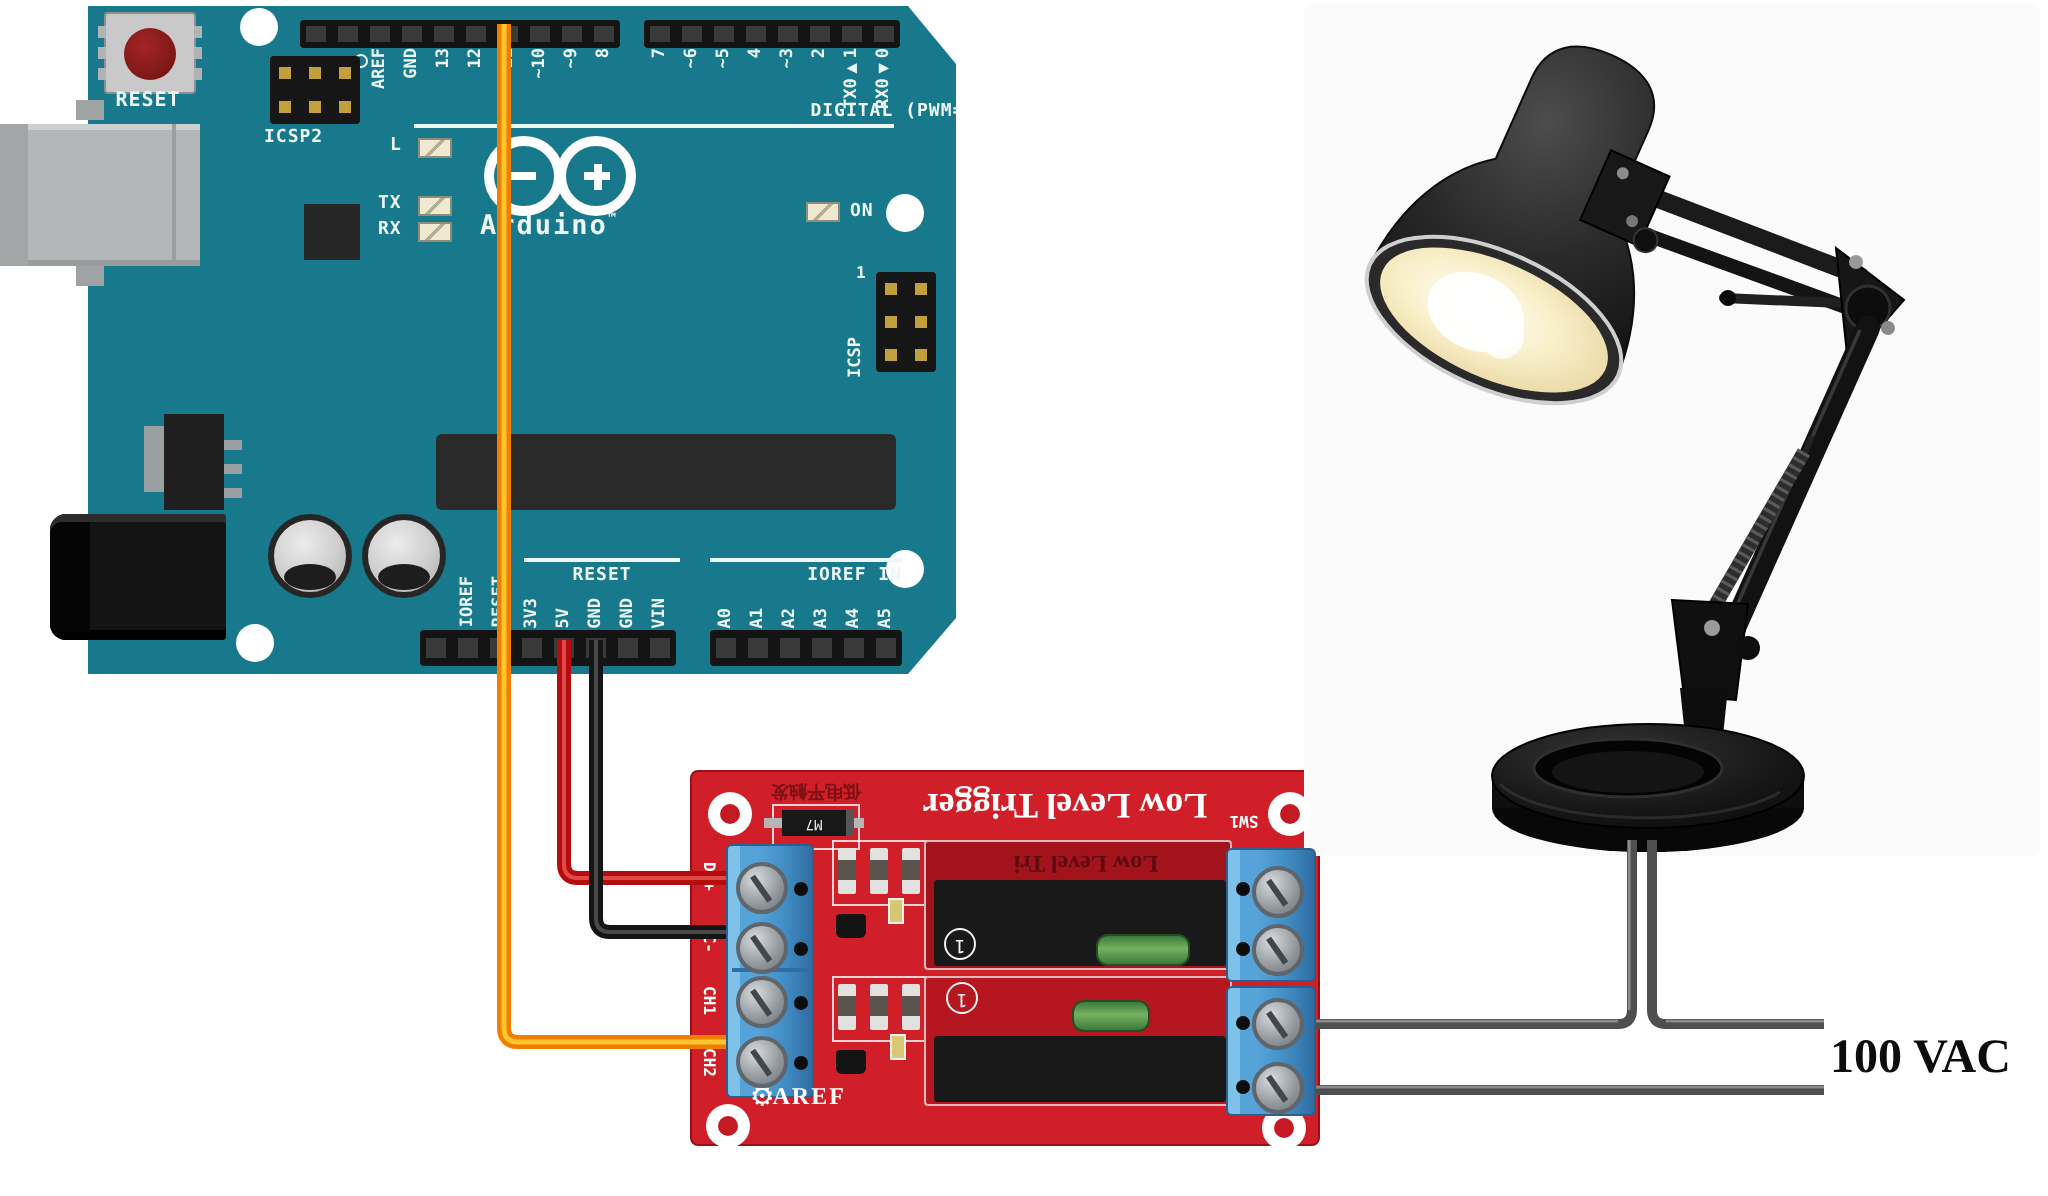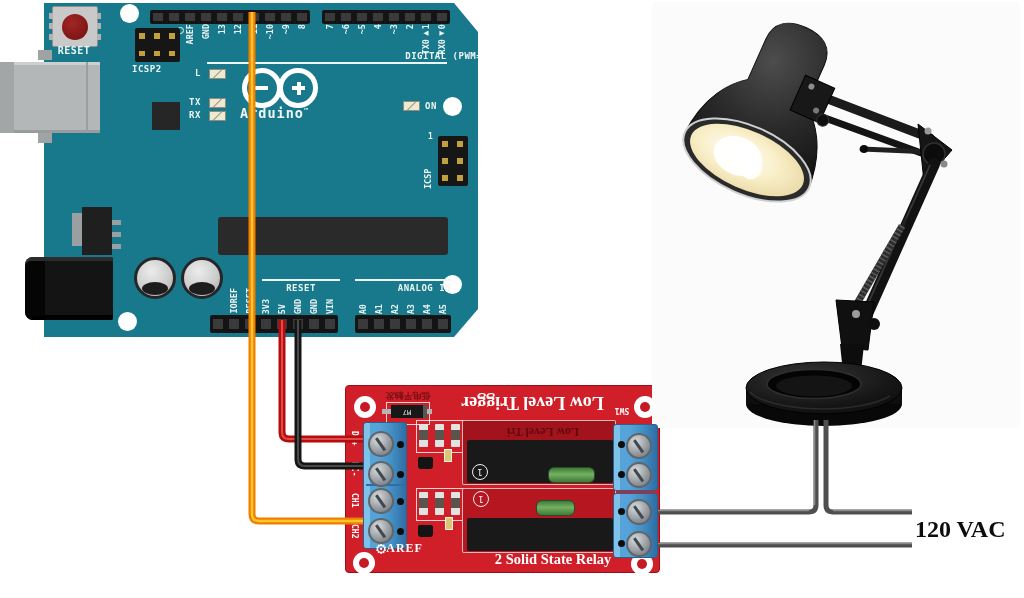--- a/index.html
+++ b/index.html
@@ -156,21 +156,21 @@
       <div class="abs" style="left:68px;top:217px;width:9px;height:5px;background:#9aa0a2;"></div>
       <div class="abs" style="left:68px;top:229px;width:9px;height:5px;background:#9aa0a2;"></div>
       <div class="abs" style="left:68px;top:241px;width:9px;height:5px;background:#9aa0a2;"></div>
 
       <div class="abs cap" style="left:90px;top:254px;"></div>
       <div class="abs cap" style="left:137px;top:254px;"></div>
 
       <div class="abs silkline" style="left:218px;top:276px;width:78px;"></div>
       <div class="abs caption" style="left:218px;top:280px;width:78px;text-align:center;">RESET</div>
       <div class="abs silkline" style="left:311px;top:276px;width:96px;"></div>
-      <div class="abs caption" style="left:311px;top:280px;width:96px;text-align:right;">ANALOG IN</div>
+      <div class="abs caption" style="left:311px;top:280px;width:96px;text-align:right;">IOREF IN</div>
 
       <div class="abs label-row vslot-end" style="left:182px;top:283px;width:112px;height:28px;">
           <span class="vlabel">IOREF</span>
           <span class="vlabel">RESET</span>
           <span class="vlabel">3V3</span>
           <span class="vlabel">5V</span>
           <span class="vlabel">GND</span>
           <span class="vlabel">GND</span>
           <span class="vlabel">VIN</span>
         </div>
@@ -270,21 +270,20 @@
     <div class="abs resistor" style="left:73px;top:106px;"></div>
     <div class="abs resistor" style="left:89px;top:106px;"></div>
     <div class="abs resistor" style="left:105px;top:106px;"></div>
     <div class="abs transistor" style="left:72px;top:139px;"></div>
     <div class="abs smd-led" style="left:99px;top:131px;"></div>
 
     <div class="abs" style="left:30px;top:154px;color:#fff;display:flex;align-items:center;z-index:6;">
       <span style="font-size:17px;line-height:17px;">⚙</span>
       <span class="serifb" style="font-size:12px;letter-spacing:1px;">AREF</span>
     </div>
-    <div class="abs serifb" style="left:122px;top:165px;width:170px;text-align:center;color:#fff;font-size:14.5px;">2 Solid State Relay</div>
   </div>
 
   <svg class="abs" style="left:640px;top:0;" width="384" height="440" viewBox="0 0 384 440">
     <defs>
       <radialGradient id="shadeGrad" cx="38%" cy="30%" r="85%">
         <stop offset="0" stop-color="#4d4d4d"></stop>
           <stop offset="55%" stop-color="#2a2a2a"></stop>
           <stop offset="1" stop-color="#141414"></stop>
       </radialGradient>
       <radialGradient id="glowGrad" cx="42%" cy="45%" r="75%">
@@ -370,14 +369,14 @@
     <g>
       <path d="M 650 512 L 809 512 Q 816 512 816 505 L 816 420" fill="none" stroke-width="5" stroke="#4f4f4f"></path>
       <path d="M 650 510.6 L 809 510.6 M 814.6 505 L 814.6 420" fill="none" stroke="#8a8a8a" stroke-width="1.4"></path>
       <path d="M 826 420 L 826 505 Q 826 512 833 512 L 912 512" fill="none" stroke-width="5" stroke="#4f4f4f"></path>
       <path d="M 833 510.6 L 912 510.6" fill="none" stroke="#8a8a8a" stroke-width="1.4"></path>
       <path d="M 650 545 L 912 545" fill="none" stroke-width="5" stroke="#4f4f4f"></path>
       <path d="M 650 543.6 L 912 543.6" fill="none" stroke="#8a8a8a" stroke-width="1.4"></path>
     </g>
   </svg>
 
-  <div class="abs" id="ac-label" style="left:915px;top:516px;width:105px;">120 VAC</div>
+  <div class="abs" id="ac-label" style="left:915px;top:516px;width:105px;">100 VAC</div>
 </div>
 
 </body></html>

